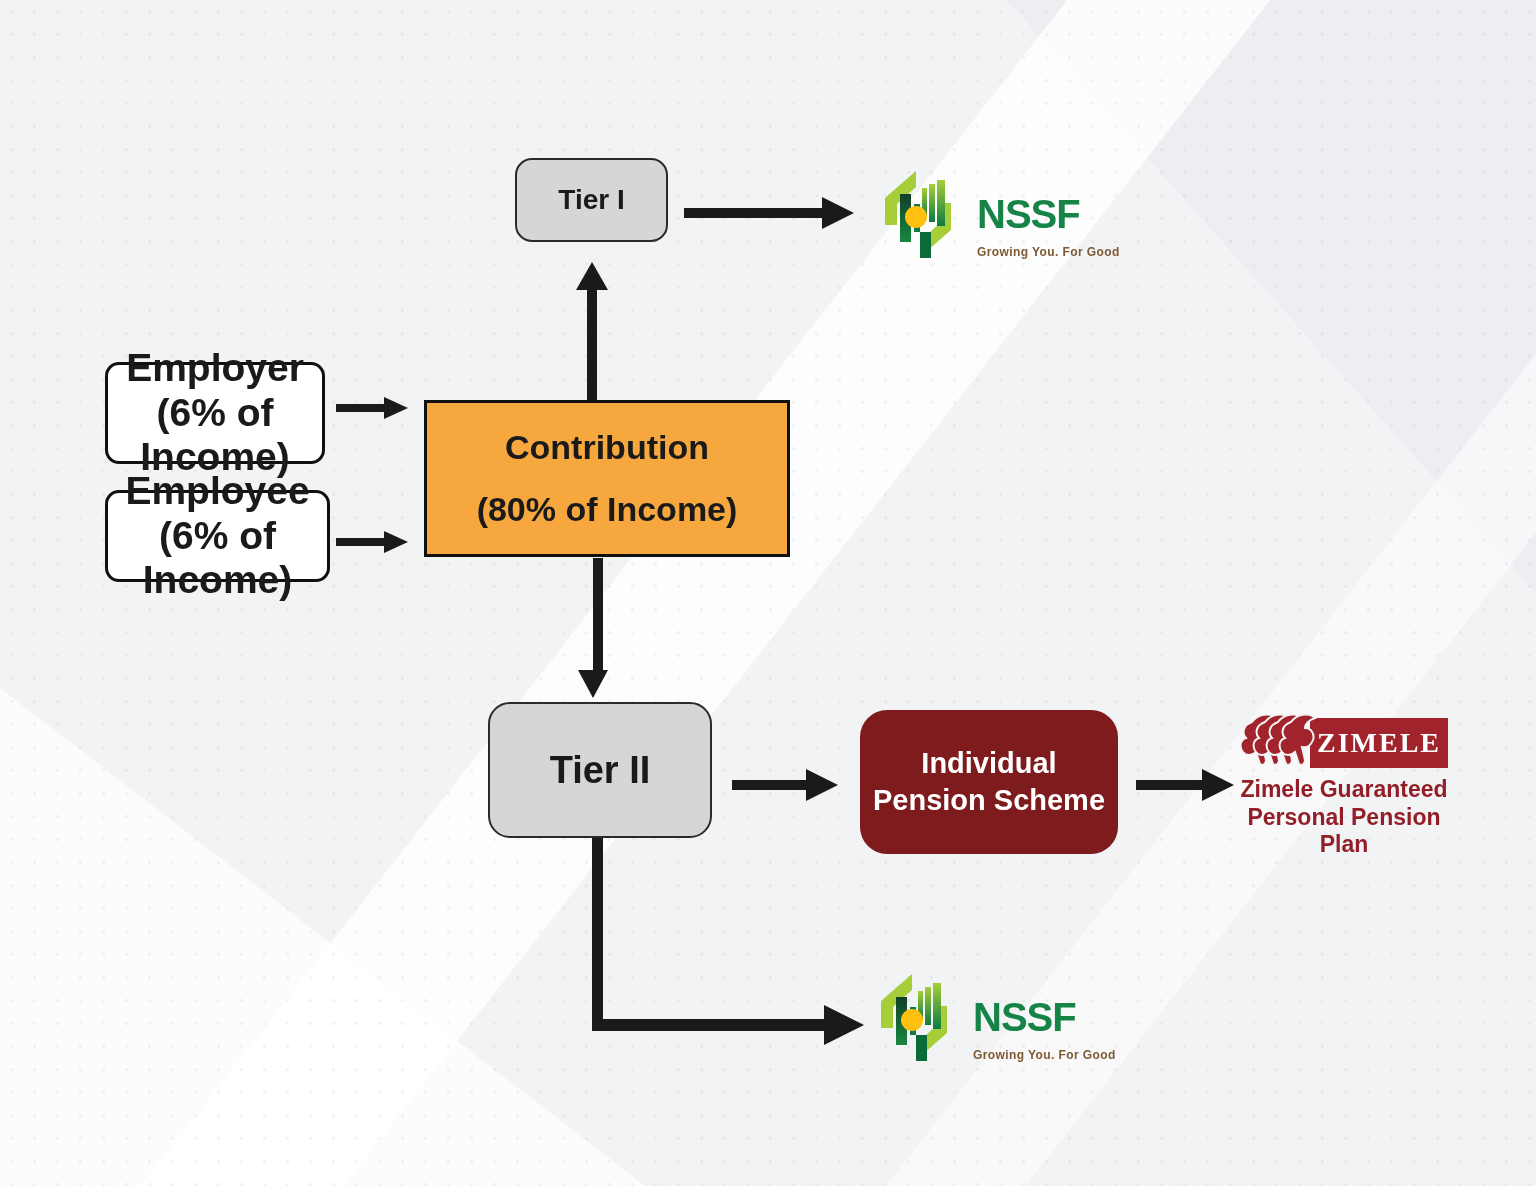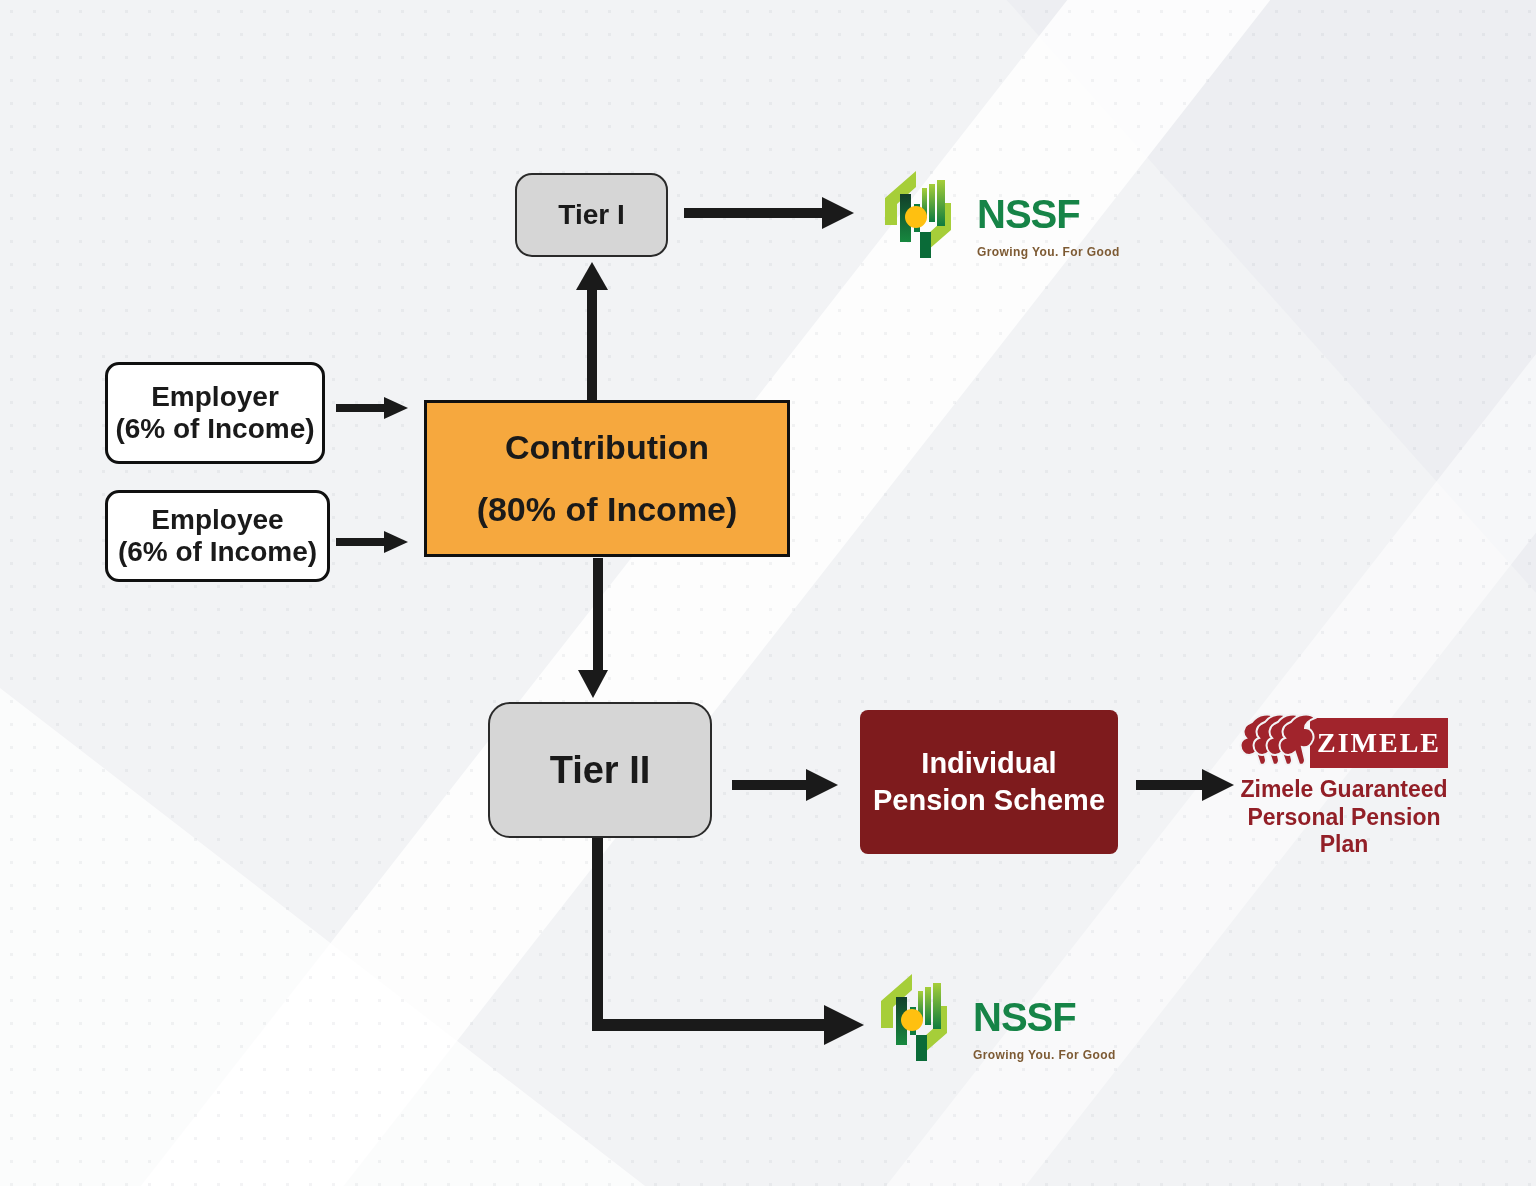--- a/index.html
+++ b/index.html
@@ -21,25 +21,25 @@
   .bg-tri-bl{position:absolute;inset:0;background:rgba(255,255,255,.7);
     clip-path:polygon(0 100%,0 58%,42% 100%);}
   .bg-dots{position:absolute;inset:0;
     background-image:radial-gradient(rgba(120,126,142,.16) 1.7px, transparent 1.8px);
     background-size:23px 23px;opacity:.55;}
   
   .diagram{position:absolute;inset:0;z-index:2;}
   .node{position:absolute;display:flex;flex-direction:column;align-items:center;
     justify-content:center;text-align:center;font-weight:bold;box-sizing:border-box;}
   .node-white{background:#ffffff;border:3px solid #101010;border-radius:14px;
-    font-size:28px;line-height:1.14;}
+    font-size:39px;line-height:1.14;}
   .node-orange{background:var(--contribution_fill,#F6A83E);border:3px solid #101010;
     font-size:34px;line-height:1.22;gap:20px;}
   .node-gray{background:var(--tier_fill,#D6D6D6);border:2px solid #2a2a2a;}
-  .node-maroon{background:var(--pension_scheme_fill,#7E1B1D);border-radius:8px;
+  .node-maroon{background:var(--pension_scheme_fill,#7E1B1D);border-radius:27px;
     color:#ffffff;font-size:29px;line-height:1.28;text-align:center;}
   
   .shaft{position:absolute;background:var(--arrow_black,#1A1A1A);}
   .head-right{position:absolute;width:0;height:0;
     border-top:16px solid transparent;border-bottom:16px solid transparent;
     border-left:32px solid var(--arrow_black,#1A1A1A);}
   .head-right.sm{border-top-width:11px;border-bottom-width:11px;border-left-width:24px;}
   .head-right.lg{border-top-width:20px;border-bottom-width:20px;border-left-width:40px;}
   .head-up{position:absolute;width:0;height:0;
     border-left:16px solid transparent;border-right:16px solid transparent;
@@ -110,21 +110,21 @@
   <div class="node node-white" style="left:105px;top:490px;width:225px;height:92px;">
     <span>Employee</span>
     <span>(6% of Income)</span>
   </div>
 
   <div class="node node-orange" style="left:424px;top:400px;width:366px;height:157px;">
     <span>Contribution</span>
     <span>(80% of Income)</span>
   </div>
 
-  <div class="node node-gray" style="left:515px;top:173px;width:153px;height:84px;border-radius:17px;font-size:28px;">
+  <div class="node node-gray" style="left:515px;top:158px;width:153px;height:84px;border-radius:17px;font-size:28px;">
     <span>Tier I</span>
   </div>
 
   <div class="node node-gray" style="left:488px;top:702px;width:224px;height:136px;border-radius:22px;font-size:38px;">
     <span>Tier II</span>
   </div>
 
   <div class="node node-maroon" style="left:860px;top:710px;width:258px;height:144px;">
     <span>Individual</span>
     <span>Pension Scheme</span>

